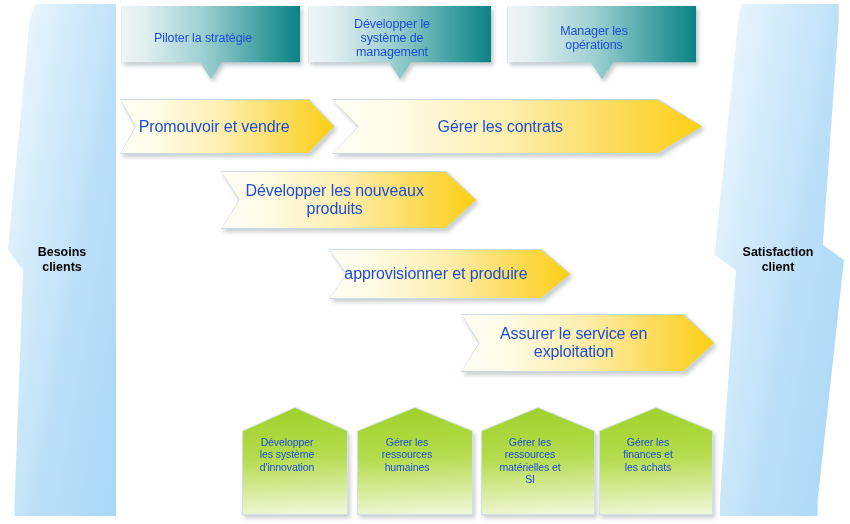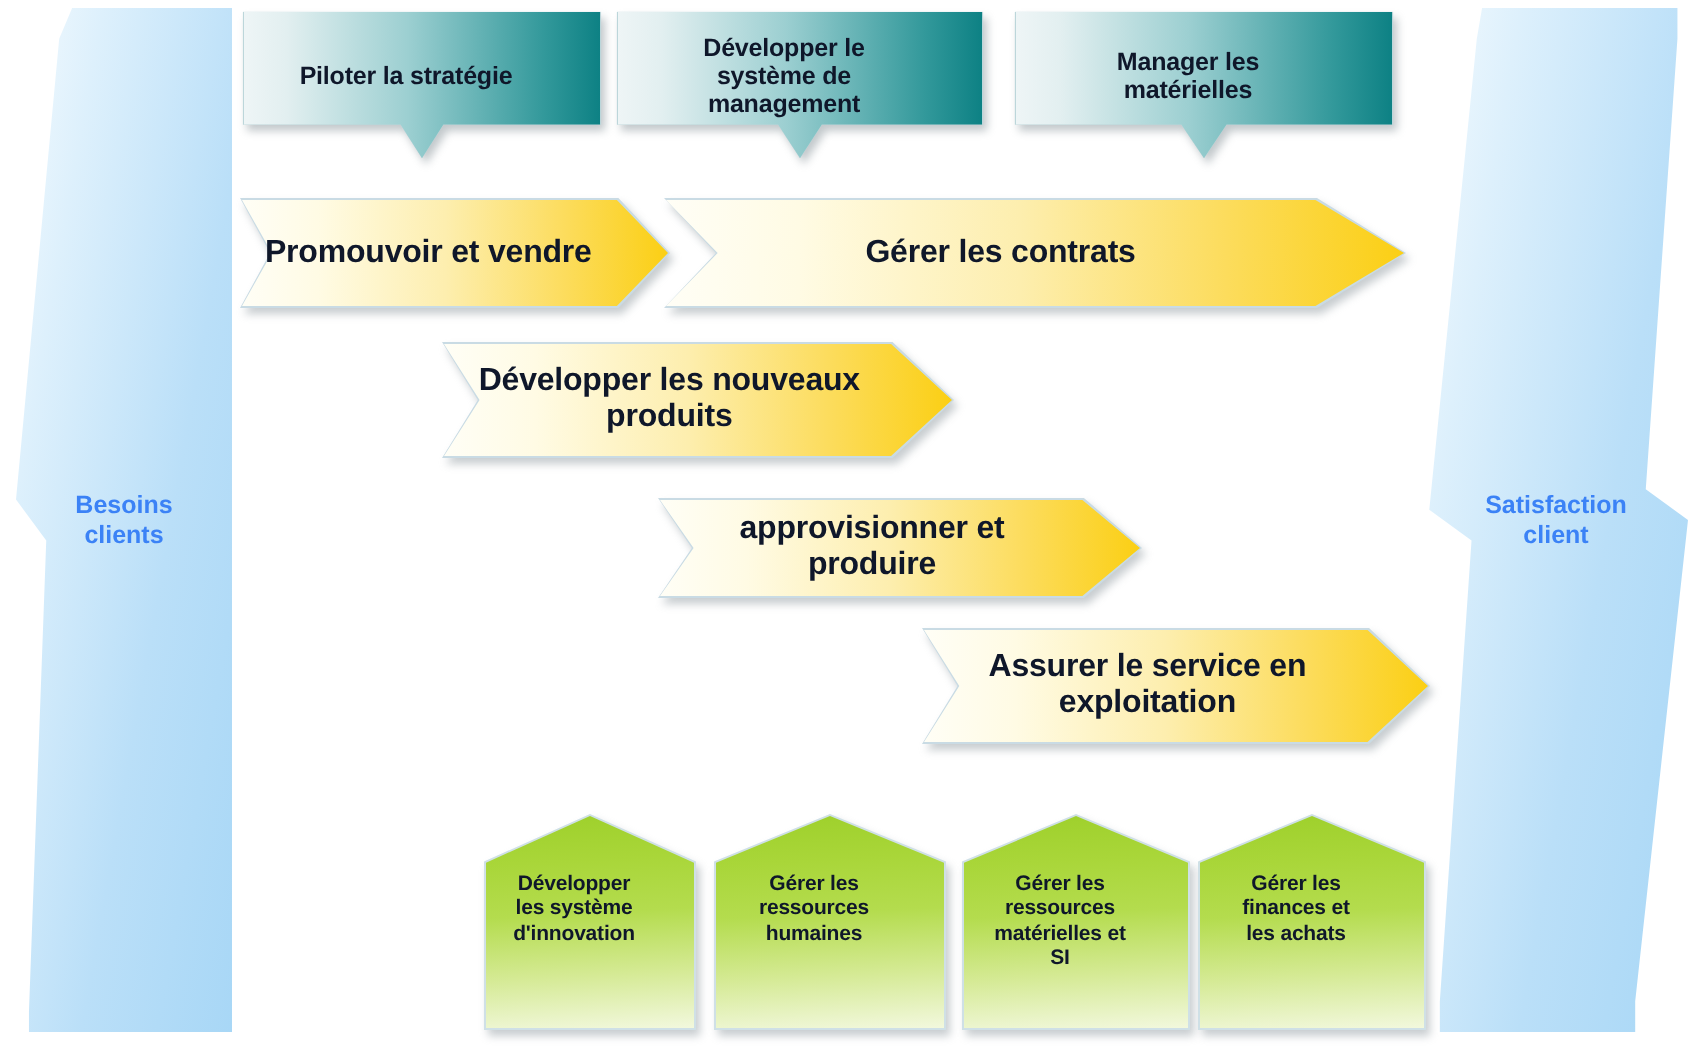--- a/index.html
+++ b/index.html
@@ -16,22 +16,22 @@
     background:#ffffff;
   }
   .shape{
     position:absolute;
     box-sizing:border-box;
   }
   .label{
     position:absolute;
     left:0;right:16px;
     text-align:center;
-    color:#0f172a;
-    font-weight:bold;
+    color:#1d4ed8;
+    font-weight:normal;
     line-height:1.12;
     white-space:pre-line;
     pointer-events:none;
     letter-spacing:-0.1px;
   }
 
   
   .side-panel{
     position:absolute;
     top:0;
@@ -62,21 +62,21 @@
     clip-path:polygon(22% 0%, 96% 0%, 96% 3%, 84% 47%, 100% 50%, 80% 97%, 80% 100%, 6% 100%, 6% 97%, 18% 52%, 2% 49%, 20% 3%);
   }
   .side-label{
     position:absolute;
     left:0;right:0;
     top:50%;
     transform:translateY(-50%);
     text-align:center;
     font-size:12.5px;
     font-weight:bold;
-    color:#3b82f6;
+    color:#000000;
     line-height:1.18;
     white-space:pre-line;
   }
 
   
   .teal{
     filter:drop-shadow(2px 3px 2px rgba(120,132,140,0.45));
   }
   .teal-fill{
     position:absolute;
@@ -178,21 +178,21 @@
     <div class="teal-fill"></div>
     <div class="label">Développer le
 système de
 management</div>
   </div>
 
   <div class="shape teal" style="left:508px;top:6px;width:188px;height:73px;">
     <div class="teal-edge"></div>
     <div class="teal-fill"></div>
     <div class="label">Manager les
-matérielles</div>
+opérations</div>
   </div>
 
   <div class="shape yellow" style="left:121px;top:100px;width:213px;height:53px;">
     <div class="yellow-edge"></div>
     <div class="yellow-fill"></div>
     <div class="label">Promouvoir et vendre</div>
   </div>
 
   <div class="shape yellow" style="left:222px;top:172px;width:254px;height:56px;">
     <div class="yellow-edge"></div>

